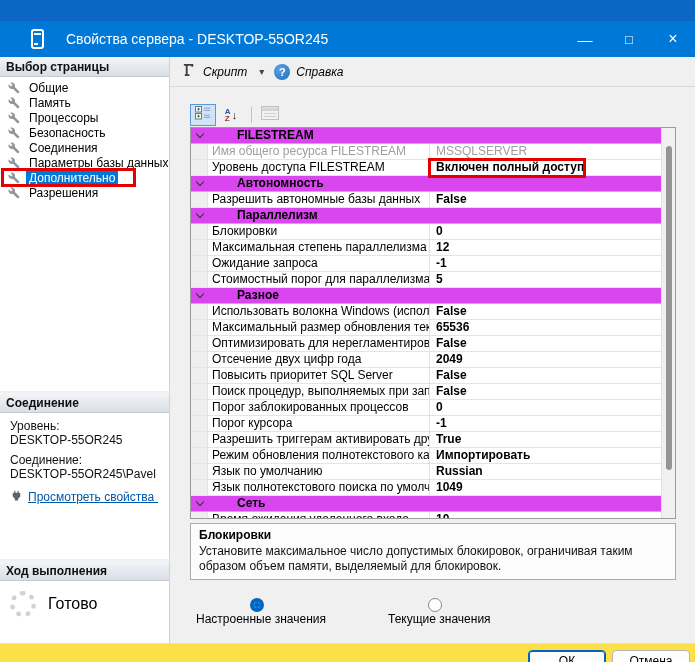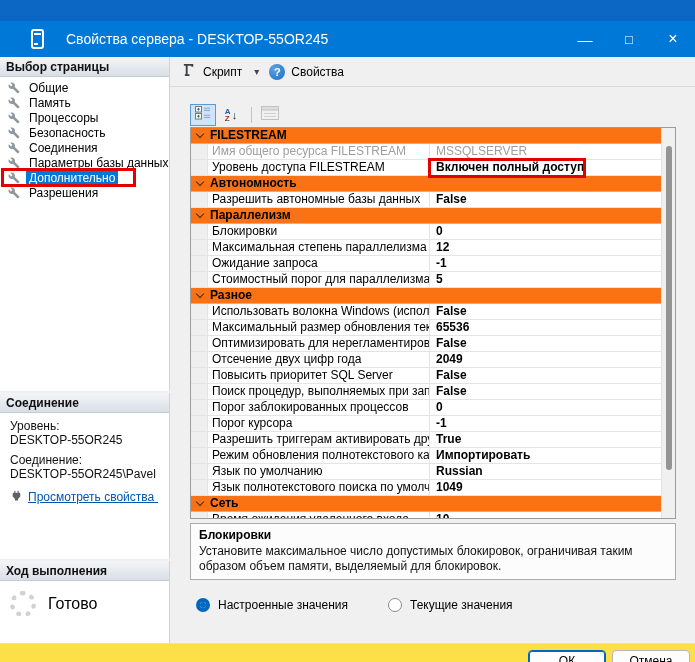--- a/index.html
+++ b/index.html
@@ -41,21 +41,21 @@
   .conn-link { color:#0057ae; text-decoration:underline; margin-left:5px; white-space:nowrap;
                overflow:hidden; max-width:130px; cursor:pointer; }
   .spinner { position:absolute; left:10px; top:30px; width:26px; height:26px;
              border:5px dotted #d2d2d2; border-radius:50%; }
   .ready-text { position:absolute; left:48px; top:34px; font-size:16px; }
 
   
   .main { position:absolute; left:170px; top:36px; width:525px; height:586px; background:#f0f0f0; }
   .toolbar { position:absolute; top:0; left:0; right:0; height:30px; background:#f0f0f0;
              border-bottom:1px solid #d9d9d9; display:flex; align-items:center; padding-left:12px; }
-  .tb-label { font-size:12px; margin-left:6px; }
+  .tb-label { font-size:12px; margin-left:6px;font-style:italic; }
   .caret { font-size:10px; color:#444; margin:0 10px 0 12px; }
   .help-icon { width:16px; height:16px; border-radius:50%; background:radial-gradient(circle at 35% 30%, #5aa2e2, #1d6fc2);
                color:#fff; font-weight:bold; font-size:11px; display:flex; align-items:center; justify-content:center; }
 
   .pg-toolbar { position:absolute; left:20px; top:46px; height:24px; display:flex; align-items:center; }
   .pg-btn { width:26px; height:22px; display:flex; align-items:center; justify-content:center; margin-right:2px; }
   .pg-btn.active { background:#cfe4f8; border:1px solid #5b9bd5; }
   .pg-btn.disabled { opacity:.55; }
   .pg-sep { width:1px; height:16px; background:#c3c3c3; margin:0 5px; }
   .az { display:flex; align-items:center; }
@@ -68,35 +68,35 @@
           border:1px solid #9b9b9b; overflow:hidden; }
   .rows { position:absolute; left:0; top:0; width:470px; }
   .vscroll { position:absolute; right:0; top:0; width:14px; height:100%; background:#f0f0f0; border-left:1px solid #e2e2e2; }
   .vthumb { position:absolute; left:4px; top:18px; width:6px; height:324px; background:#949494; border-radius:3px; }
   .row { display:flex; height:16px; font-size:12px; line-height:15px; white-space:nowrap; }
   .row.property { border-bottom:1px solid #e4e4e4; }
   .row.property .gutter { width:17px; background:#efefef; border-right:1px solid #e4e4e4; flex:0 0 17px; }
   .row .labelcell { width:222px; flex:0 0 222px; padding-left:4px; overflow:hidden; border-right:1px solid #e4e4e4; }
   .row .valuecell { flex:1; padding-left:6px; font-weight:bold; position:relative; overflow:visible; }
   .row.gray .labelcell, .row.gray .valuecell { color:#9e9e9e; font-weight:normal; }
-  .row.category { background:#f97316; border-bottom:1px solid #b7b7b7; font-weight:bold; }
+  .row.category { background:#d946ef; border-bottom:1px solid #b7b7b7; font-weight:bold;gap:27px; }
   .row.category .chevcell { width:17px; flex:0 0 17px; display:flex; align-items:center; justify-content:center; }
   .chev { width:6px; height:6px; border-right:1.6px solid #333; border-bottom:1.6px solid #333;
           transform:rotate(45deg); margin-top:-3px; }
   .row.category .catlabel { padding-left:2px; }
   .row.partial { height:7px; overflow:hidden; border-bottom:none; }
   .red-box { position:absolute; left:-2px; top:-2px; width:158px; height:20px;
              border:3px solid #e30000; z-index:4; pointer-events:none; }
 
   
   .descbox { position:absolute; left:20px; top:466px; width:486px; height:57px; background:#fcfcfc;
              border:1px solid #ababab; padding:4px 8px; }
   .desc-title { font-weight:bold; font-size:12px; }
   .desc-text { font-size:12px; line-height:15px; margin-top:2px; color:#111; }
-  .radio { position:absolute; top:541px; display:flex; align-items:center; font-size:12px; cursor:default; }
+  .radio { position:absolute; top:541px; display:flex; align-items:center; font-size:12px; cursor:default;flex-direction:column; }
   .radio.first { left:26px; } .radio.second { left:218px; }
   .rb { width:14px; height:14px; border-radius:50%; background:#fff; margin-right:8px; position:relative; }
   .rb.on { border:4px solid #0067c0; }
   .rb.on::after { content:""; position:absolute; inset:0px; border-radius:50%; background:#0067c0; }
   .rb.off { border:1px solid #8a8a8a; }
 
   .footer { position:absolute; left:0; top:622px; width:695px; height:33px; background:#fde047;
             border-top:1px solid #e0e0e0; }
   .btn { position:absolute; top:6px; height:24px; background:#fdfdfd; border:1px solid #b6b6b6;
          border-radius:4px; font-size:12px; text-align:center; line-height:21px; cursor:default; }
@@ -218,21 +218,21 @@
     <div class="main">
       <div class="toolbar">
         <span>
           <svg width="15" height="15" viewBox="0 0 16 16">
               <path d="M2 2h10v3h-2V4H6v9h2v2H3v-2h1V4H2z" fill="#3c4043"></path>
             </svg>
         </span>
         <span class="tb-label">Скрипт</span>
         <span class="caret">▾</span>
         <span class="help-icon">?</span>
-        <span class="tb-label">Свойства</span>
+        <span class="tb-label">Справка</span>
       </div>
 
       <div class="pg-toolbar">
         <div class="pg-btn active">
           <span>
             <svg width="16" height="14" viewBox="0 0 16 14">
               <rect x="0.5" y="0.5" width="6" height="5.5" fill="#fffef0" stroke="#777"></rect>
               <line x1="3.5" y1="1.8" x2="3.5" y2="4.6" stroke="#2b6cb3"></line>
                 <line x1="2.1" y1="3.2" x2="4.9" y2="3.2" stroke="#2b6cb3"></line>
               <line x1="9" y1="2.2" x2="15" y2="2.2" stroke="#8ea0c0"></line>

